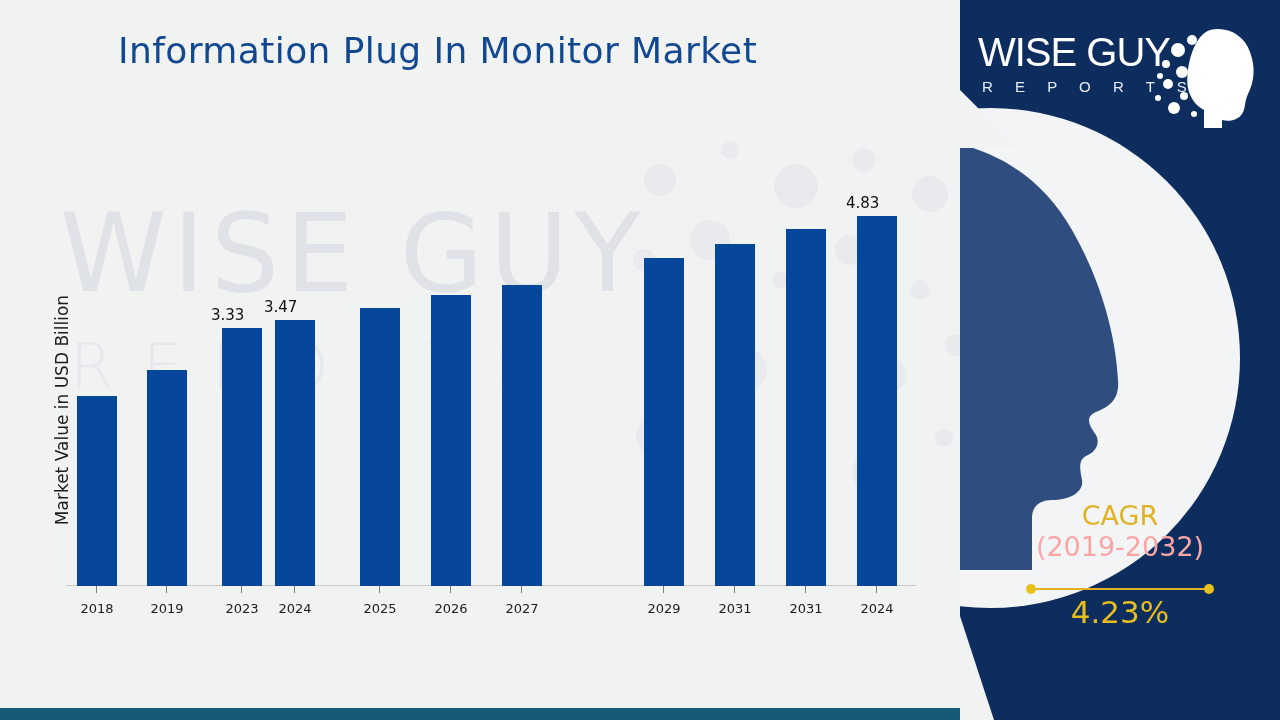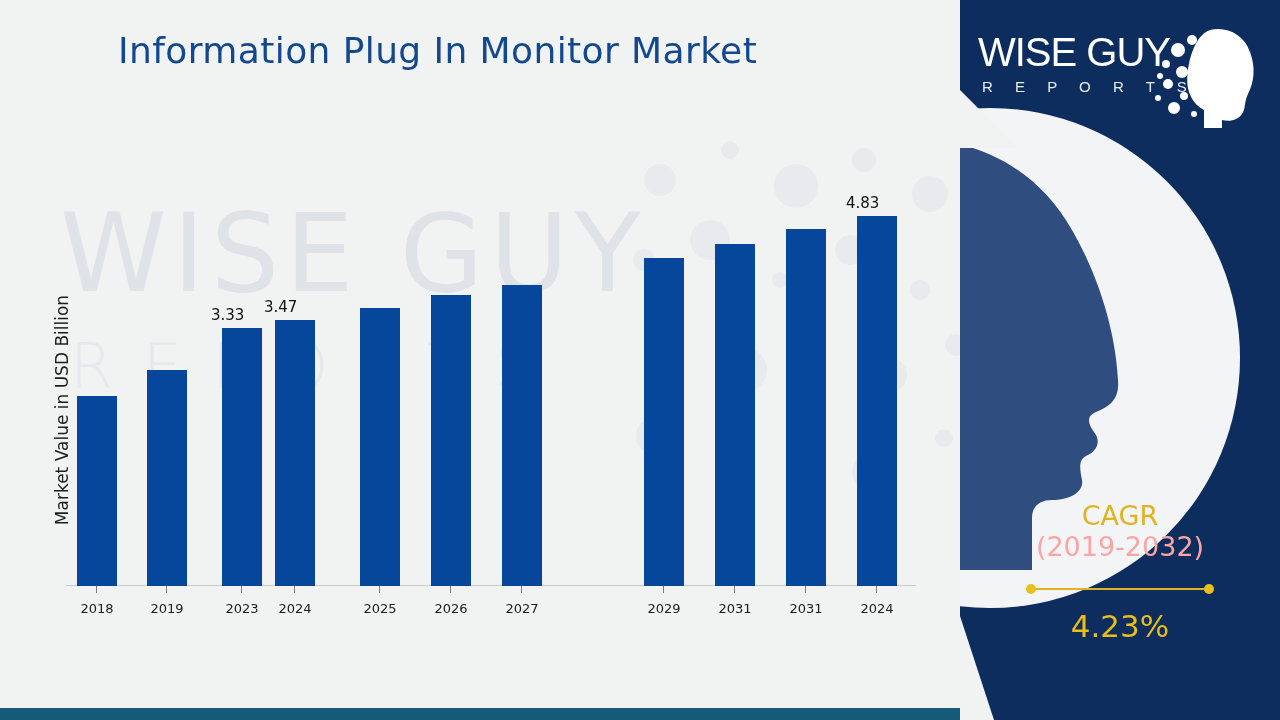--- a/index.html
+++ b/index.html
@@ -275,21 +275,20 @@
     position: absolute;
     top: 0;
     width: 10px;
     height: 10px;
     border-radius: 50%;
     background: #e8c01c;
   }
   #cagr-divider .dot.left { left: 0; }
   #cagr-divider .dot.right { right: 0; }
   #cagr-value {
-    margin-top: 14px;
     font-size: 31px;
     color: #e8bd1c;
   }
 </style>
 </head>
 <body>
 
 <div id="page">
 
   <div id="chart-panel">

